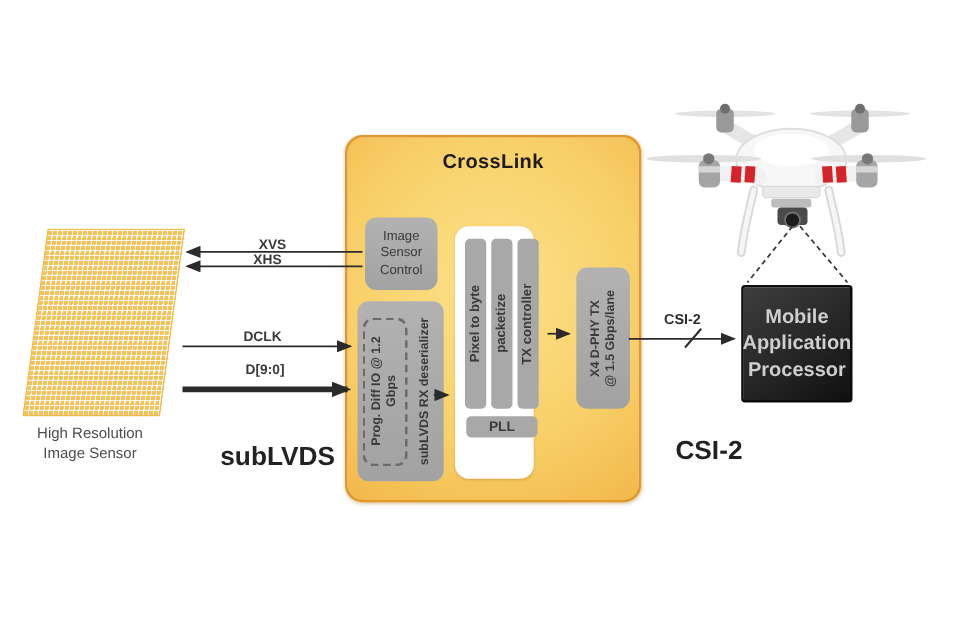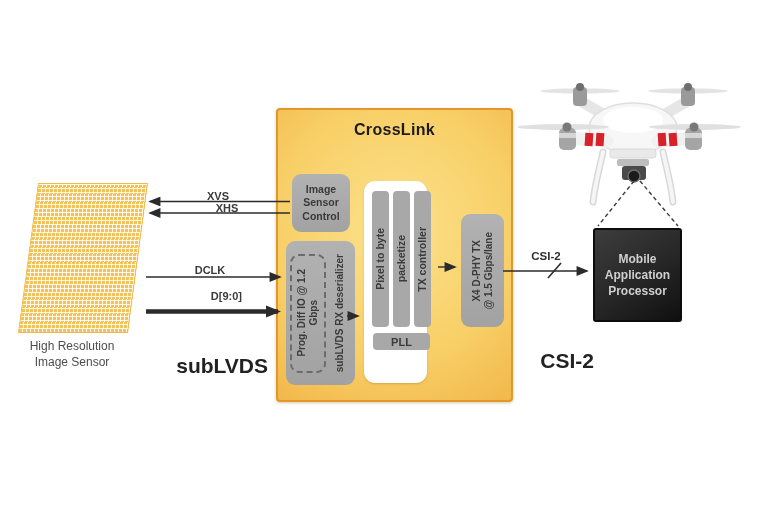--- a/index.html
+++ b/index.html
@@ -21,36 +21,36 @@
       repeating-linear-gradient(0deg,rgba(233,160,40,.35) 0 1px,transparent 1px 12px);
     box-shadow:0 0 0 1px #eebc4e inset;
   }
   .sensor-label{
     left:4px;top:339px;width:136px;text-align:center;
     font-size:12px;line-height:1.3;color:#4d4d4d;
   }
 
   
   .crosslink{
-    left:276px;top:108px;width:237px;height:294px;border-radius:4px;
+    left:276px;top:108px;width:237px;height:294px;border-radius:14px;
     background:radial-gradient(ellipse 135% 115% at 50% 42%,
       #fce28c 0%,#f8cf67 38%,#f2b84b 62%,#eda438 85%,#e89d31 100%);
     border:2px solid #e0982a;box-sizing:border-box;
     box-shadow:0 1px 3px rgba(150,100,20,.35);
   }
   .crosslink-title{
     left:0;top:11px;width:100%;text-align:center;
     font-size:16px;font-weight:bold;color:#1c1c1c;letter-spacing:.3px;
   }
   .graybox{
     background:linear-gradient(180deg,#b2b2b2,#a2a2a2);
     border-radius:9px;color:#3a3a3a;
     display:flex;align-items:center;justify-content:center;text-align:center;
   }
-  .isc{left:14px;top:64px;width:58px;height:58px;font-size:10.5px;font-weight:bold;line-height:1.3;}
+  .isc{left:14px;top:64px;width:58px;height:58px;font-size:10.5px;font-weight:normal;line-height:1.3;}
   .rx{left:8px;top:131px;width:69px;height:144px;flex-direction:row;gap:2px;padding:0 3px;box-sizing:border-box;}
   .rx-dashed{
     width:36px;height:119px;border:2px dashed #6b6b6b;border-radius:9px;box-sizing:border-box;
     display:flex;align-items:center;justify-content:center;
   }
   .vtext{
     writing-mode:vertical-rl;transform:rotate(180deg);
     text-align:center;font-weight:bold;color:#3a3a3a;line-height:1.2;
   }
   .rx .vtext{font-size:10px;}
@@ -83,21 +83,21 @@
   }
   .big-label{font-size:21px;font-weight:bold;color:#222;text-align:right;}
   .csi2-small{left:520px;top:250px;width:52px;text-align:center;font-size:11.5px;font-weight:bold;color:#2e2e2e;}
 
   
   .processor{
     left:593px;top:228px;width:89px;height:94px;border-radius:3px;box-sizing:border-box;
     background:linear-gradient(145deg,#3d3d3d 0%,#262626 55%,#101010 100%);
     border:2px solid #0c0c0c;
     display:flex;align-items:center;justify-content:center;text-align:center;
-    font-size:12px;font-weight:600;color:#cfcfcf;line-height:1.35;
+    font-size:16px;font-weight:600;color:#cfcfcf;line-height:1.35;
   }
 
   .overlay{left:0;top:0;width:768px;height:513px;pointer-events:none;}
 </style>
 </head>
 <body>
 
 <div class="canvas">
 
   <div class="abs sensor-grid"></div>
@@ -136,23 +136,23 @@
       <div class="pll">PLL</div>
     </div>
 
     <div class="abs graybox tx">
       <div class="vtext preline">X4 D-PHY TX
 @ 1.5 Gbps/lane</div>
     </div>
   </div>
 
   <div class="abs siglabel" style="left:188px;top:190px;">XVS</div>
-  <div class="abs siglabel" style="left:197px;top:202px;">XHS</div>
+  <div class="abs siglabel" style="left:184px;top:202px;">XHS</div>
   <div class="abs siglabel" style="left:180px;top:264px;">DCLK</div>
-  <div class="abs siglabel" style="left:182px;top:290px;text-align:right;">D[9:0]</div>
+  <div class="abs siglabel" style="left:182px;top:290px;">D[9:0]</div>
   <div class="abs csi2-small">CSI-2</div>
 
   <div class="abs big-label" style="left:156px;top:354px;width:112px;">subLVDS</div>
   <div class="abs big-label" style="left:522px;top:349px;width:72px;">CSI-2</div>
 
   <svg class="abs" style="left:515px;top:78px;" width="235" height="135" viewBox="0 0 235 135">
 
     <ellipse cx="65" cy="13" rx="40" ry="2.6" fill="#e3e3e3"></ellipse>
     <ellipse cx="173" cy="13" rx="40" ry="2.6" fill="#e3e3e3"></ellipse>
 

